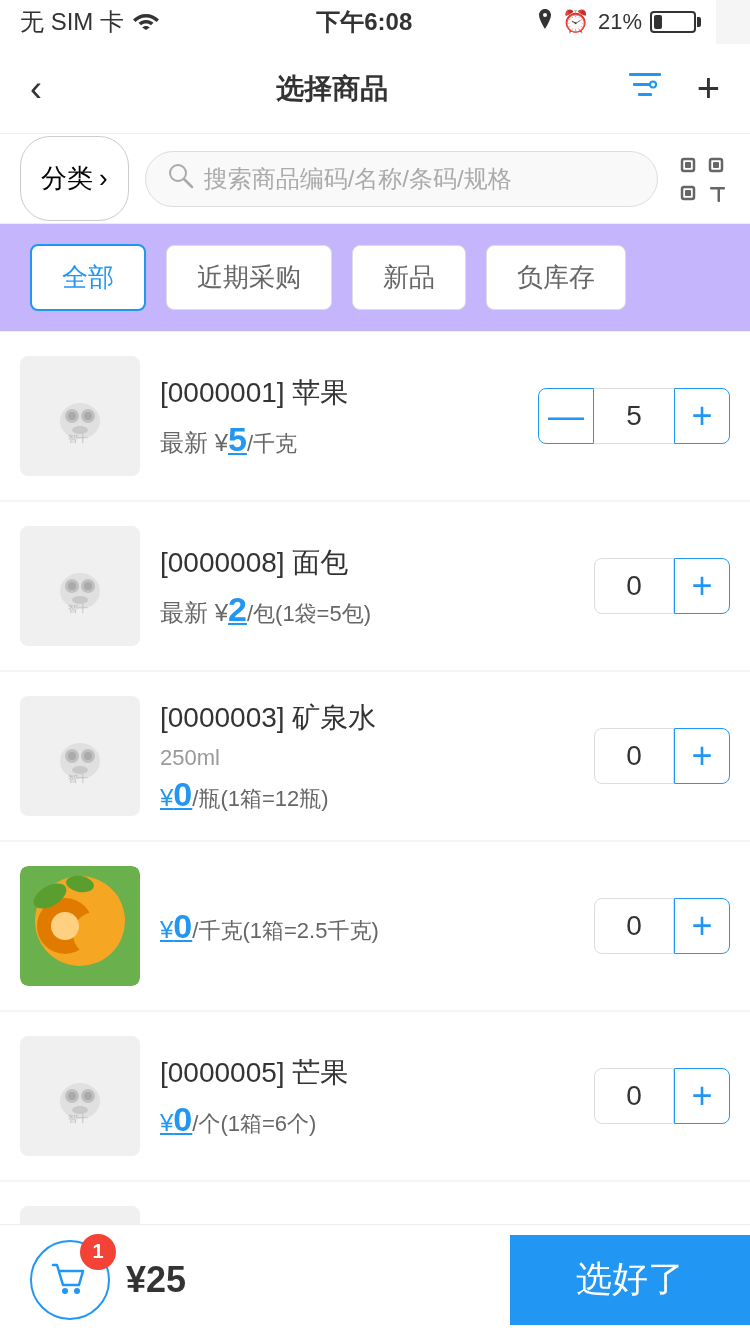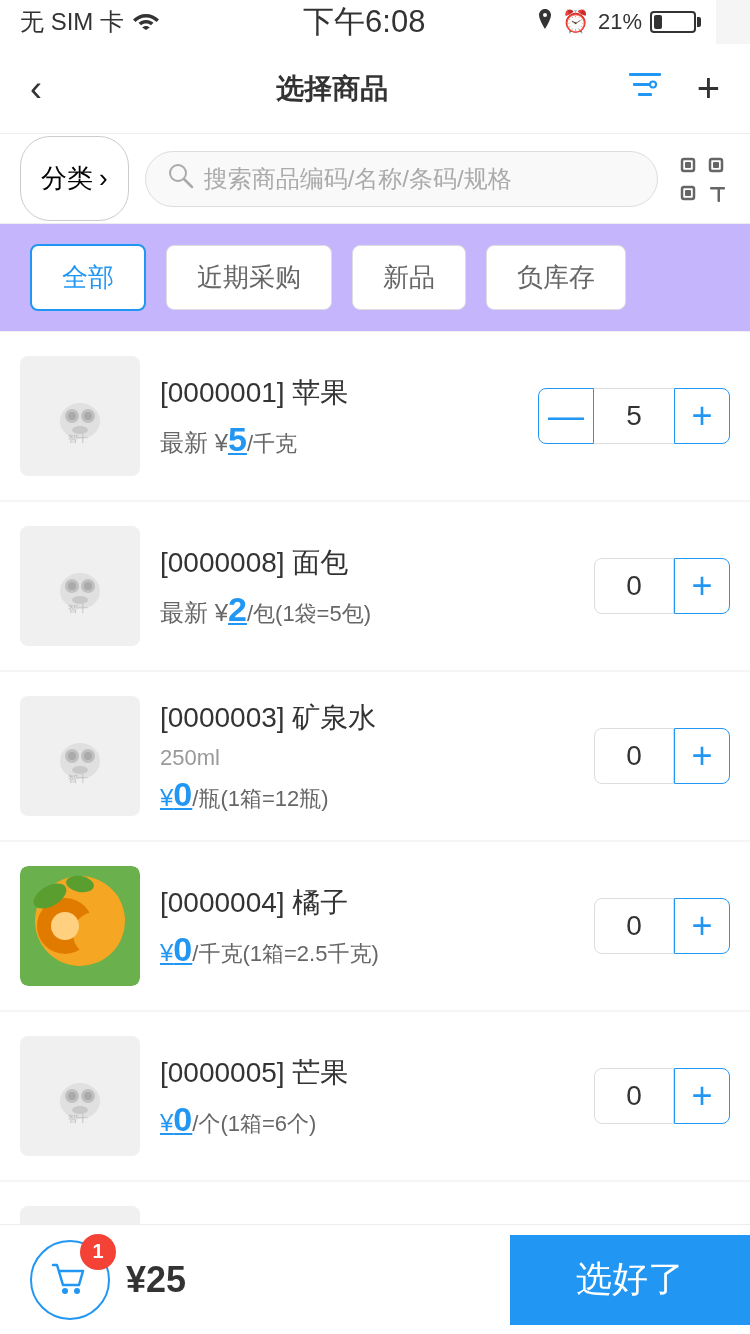--- a/index.html
+++ b/index.html
@@ -18,21 +18,21 @@
       height: 44px;
       background: #fff;
       display: flex;
       align-items: center;
       justify-content: space-between;
       padding: 0 20px;
       font-size: 24px;
       font-weight: 500;
     }
     .status-left { display: flex; align-items: center; gap: 8px; }
-    .status-center { font-size: 31px; font-weight: 400; margin-left: 34px; }
+    .status-center { font-size: 24px; font-weight: 700; margin-left: 34px; }
     .status-right { display: flex; align-items: center; gap: 8px; font-size: 22px; }
     .battery-icon {
       width: 46px; height: 22px; border: 2px solid #333; border-radius: 4px; position: relative; display: inline-block;
     }
     .battery-icon::after {
       content: ''; position: absolute; right: -7px; top: 50%; transform: translateY(-50%);
       width: 4px; height: 10px; background: #333; border-radius: 0 2px 2px 0;
     }
     .battery-fill {
       position: absolute; left: 2px; top: 2px; bottom: 2px; width: 20%; background: #333; border-radius: 2px;
@@ -440,23 +440,20 @@
           <ellipse cx="45" cy="60" rx="14" ry="14" fill="#ffd080"></ellipse>
 
           <ellipse cx="85" cy="38" rx="15" ry="15" fill="#f5a623"></ellipse>
 
           <ellipse cx="30" cy="30" rx="18" ry="10" fill="#5a9e2f" transform="rotate(-30 30 30)"></ellipse>
           <ellipse cx="60" cy="18" rx="14" ry="8" fill="#5a9e2f" transform="rotate(10 60 18)"></ellipse>
         </svg>
       </div>
     </div>
     <div class="product-info">
-      <div class="product-name">
-        <span>[0000004]</span> <span>橘子</span>
-      </div>
       <div class="product-price">
         <span class="underline-price"><span style="color:#2196F3;font-size:24px;">¥</span><span class="price-highlight">0</span></span><span class="price-unit">/千克(1箱=2.5千克)</span>
       </div>
     </div>
     <div class="quantity-ctrl">
       <div class="qty-box">0</div>
       <button class="qty-btn plus">+</button>
     </div>
   </div>
 

